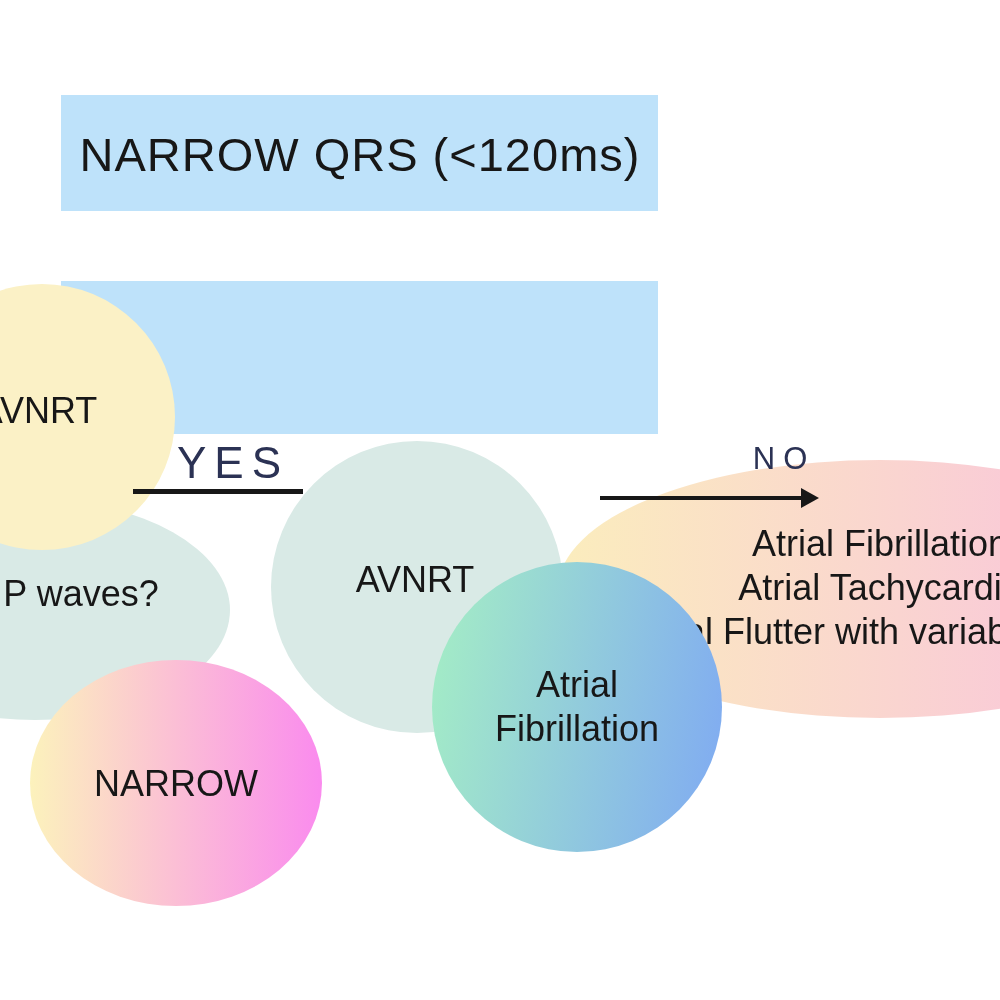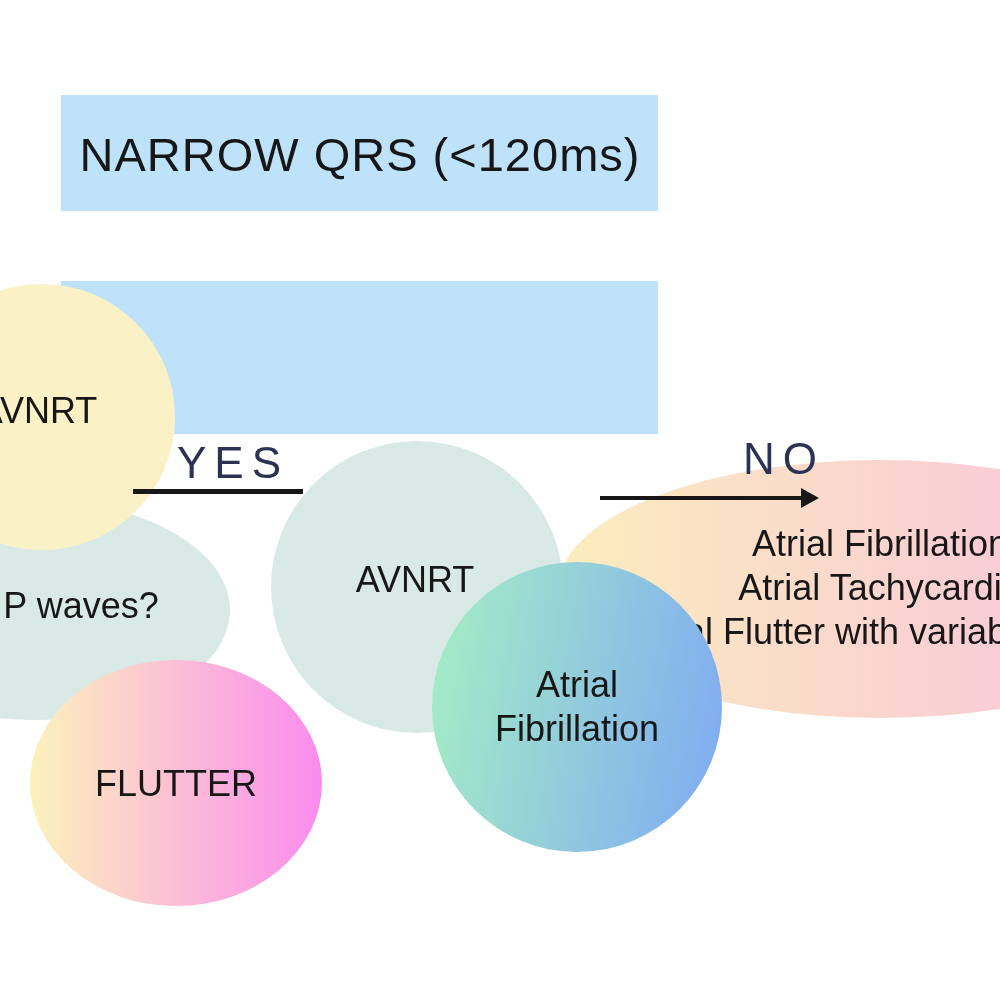--- a/index.html
+++ b/index.html
@@ -14,38 +14,38 @@
     position:absolute;transform:translate(-50%,-50%);
     white-space:nowrap;text-align:center;color:var(--ink);
   }
   
   .narrow-box{left:61px;top:95px;width:597px;height:116px;}
   .narrow-text{left:360px;top:154px;font-size:47px;letter-spacing:1px;}
   .regular-box{left:61px;top:281px;width:597px;height:153px;}
   .regular-text{left:360px;top:358px;font-size:58px;letter-spacing:1px;}
   
   .p-ellipse{left:-160px;top:500px;width:390px;height:220px;background:var(--teal);}
-  .p-text{left:81px;top:594px;font-size:36px;margin-top:12px;}
+  .p-text{left:81px;top:594px;font-size:36px;}
   .yellow-circle{left:-91px;top:284px;width:266px;height:266px;background:var(--yellow);}
   .avnrt-text{left:38px;top:411px;font-size:36px;}
   .avrt-circle{left:271px;top:441px;width:292px;height:292px;background:var(--teal);}
   .avrt-text{left:415px;top:580px;font-size:36px;}
   
   .outcome-ellipse{left:558px;top:460px;width:644px;height:258px;
     background:linear-gradient(90deg,var(--outcome_from),var(--outcome_to));}
   .outcome-text{left:880px;top:588px;font-size:36px;line-height:44px;}
   .flutter-ellipse{left:30px;top:660px;width:292px;height:246px;
     background:linear-gradient(90deg,var(--flutter_from),var(--flutter_to));}
   .flutter-text{left:176px;top:784px;font-size:36px;}
   .afib-circle{left:432px;top:562px;width:290px;height:290px;
     background:linear-gradient(100deg,var(--afib_from),var(--afib_to));}
   .afib-text{left:577px;top:707px;font-size:36px;line-height:44px;}
   
   .yes-text{left:233px;top:463px;font-size:44px;letter-spacing:8px;color:var(--navy);font-weight:400;}
-  .no-text{left:784px;top:459px;font-size:44px;letter-spacing:8px;color:var(--navy);font-weight:400;text-align:center;}
+  .no-text{left:784px;top:459px;font-size:31px;letter-spacing:8px;color:var(--navy);font-weight:400;text-align:center;}
   .yes-line{left:133px;top:489px;width:170px;height:5px;background:var(--ink);}
   .no-line{left:600px;top:496px;width:205px;height:4px;background:var(--ink);}
   .no-head{left:801px;top:488px;width:0;height:0;
     border-left:18px solid var(--ink);border-top:10px solid transparent;border-bottom:10px solid transparent;}
 </style>
 </head>
 <body>
 
 <div class="stage">
 
@@ -64,21 +64,21 @@
   <div class="label outcome-text">
     <div>Atrial Fibrillation</div>
     <div>Atrial Tachycardia</div>
     <div>Atrial Flutter with variable block</div>
   </div>
 
   <div class="shape round avrt-circle"></div>
   <div class="label avrt-text">AVNRT</div>
 
   <div class="shape round flutter-ellipse"></div>
-  <div class="label flutter-text">FLUTTER</div>
+  <div class="label flutter-text">NARROW</div>
 
   <div class="shape round afib-circle"></div>
   <div class="label afib-text">
     <div>Atrial</div>
     <div>Fibrillation</div>
   </div>
 
   <div class="label yes-text">YES</div>
   <div class="shape yes-line"></div>
 

